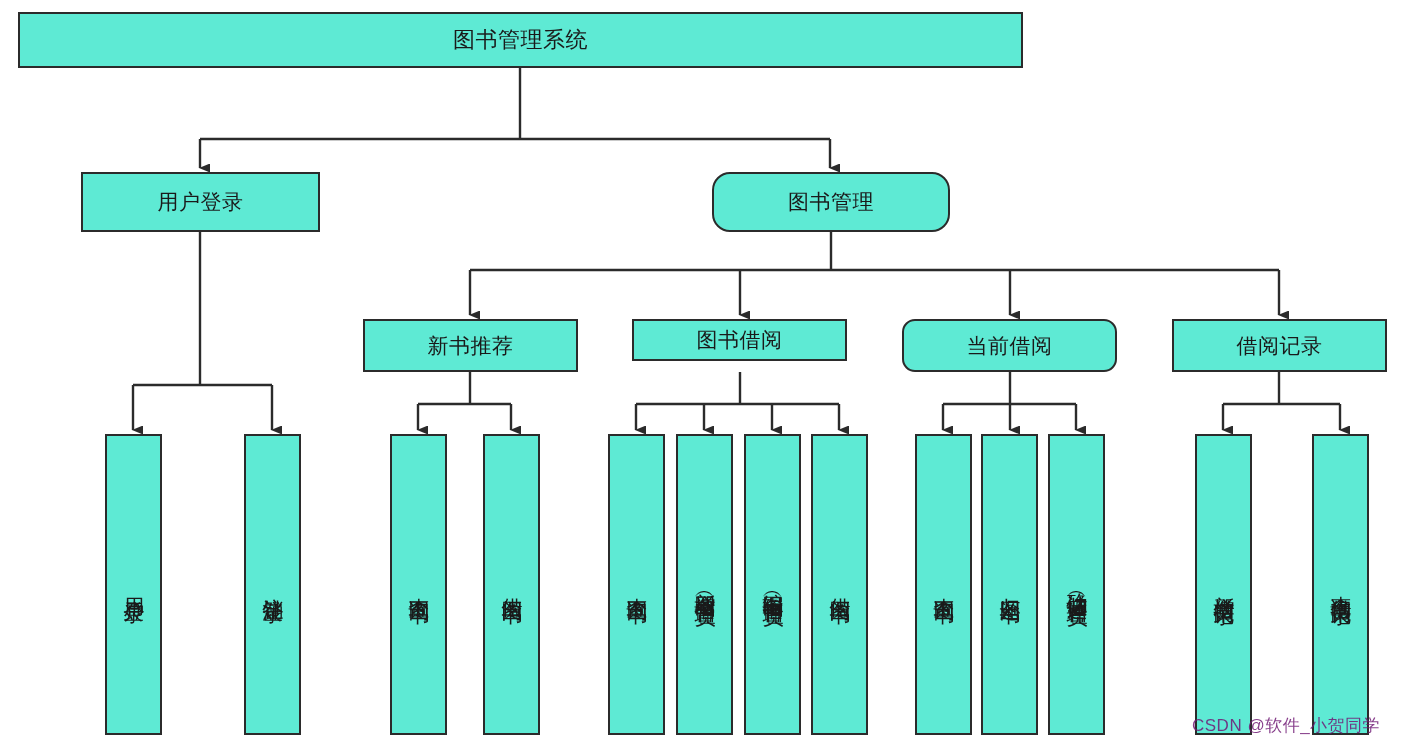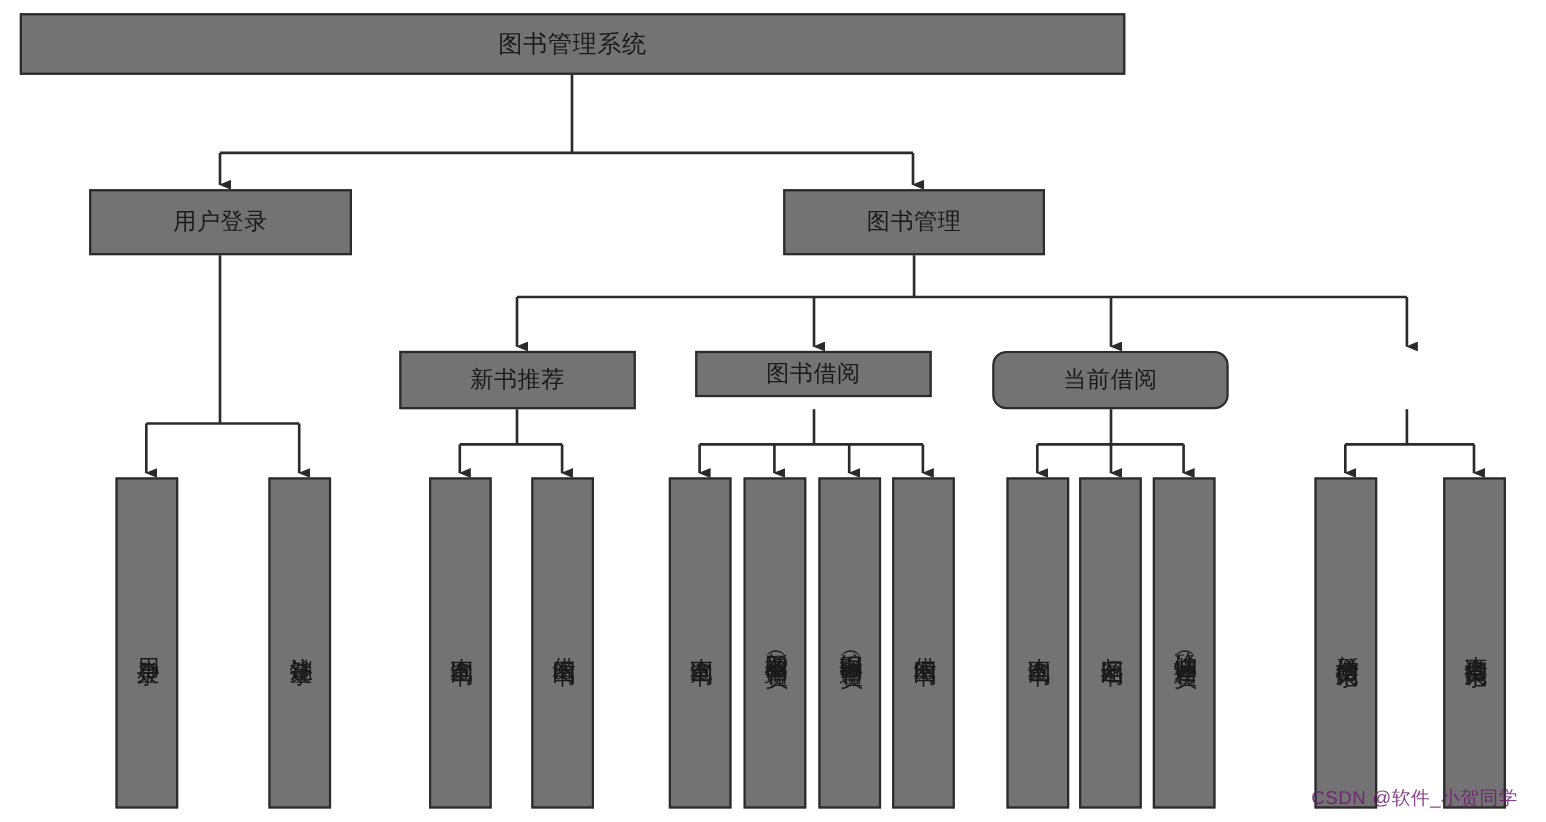--- a/index.html
+++ b/index.html
@@ -22,21 +22,21 @@
   svg.layer {
     position: absolute;
     left: 0;
     top: 0;
     width: 1405px;
     height: 747px;
   }
   .node {
     position: absolute;
     box-sizing: border-box;
-    background: #737373;
+    background: #5eead4;
     border: 2px solid #2b2b2b;
     display: flex;
     align-items: center;
     justify-content: center;
     color: #1a1a1a;
   }
   .node-label {
     display: block;
     text-align: center;
     line-height: 1.12;
@@ -140,36 +140,39 @@
   </svg>
 
   <div class="node root horizontal" style="left:18px; top:12px; width:1005px; height:56px;">
     <span class="node-label">图书管理系统</span>
   </div>
 
   <div class="node horizontal" style="left:81px; top:172px; width:239px; height:60px;">
     <span class="node-label">用户登录</span>
   </div>
 
-  <div class="node horizontal" style="left:712px; top:172px; width:238px; height:60px;">
+  <div class="node horizontal" style="left:712px; top:172px; width:238px; height:60px;border-radius:18px;">
     <span class="node-label">图书管理</span>
   </div>
 
   <div class="node horizontal" style="left:363px; top:319px; width:215px; height:53px;">
     <span class="node-label">新书推荐</span>
   </div>
 
   <div class="node horizontal" style="left:632px; top:319px; width:215px; height:42px;">
     <span class="node-label">图书借阅</span>
   </div>
 
   <div class="node horizontal" style="left:902px; top:319px; width:215px; height:53px;border-radius:13px;">
     <span class="node-label">当前借阅</span>
   </div>
 
+  <div class="node horizontal" style="left:1172px; top:319px; width:215px; height:53px;">
+    <span class="node-label">借阅记录</span>
+  </div>
 
   <div class="node vertical" style="left:105px; top:434px; width:57px; height:301px;">
     <span class="node-label">用户登录</span>
   </div>
 
   <div class="node vertical" style="left:244px; top:434px; width:57px; height:301px;">
     <span class="node-label">注销登录</span>
   </div>
 
   <div class="node vertical" style="left:390px; top:434px; width:57px; height:301px;">

